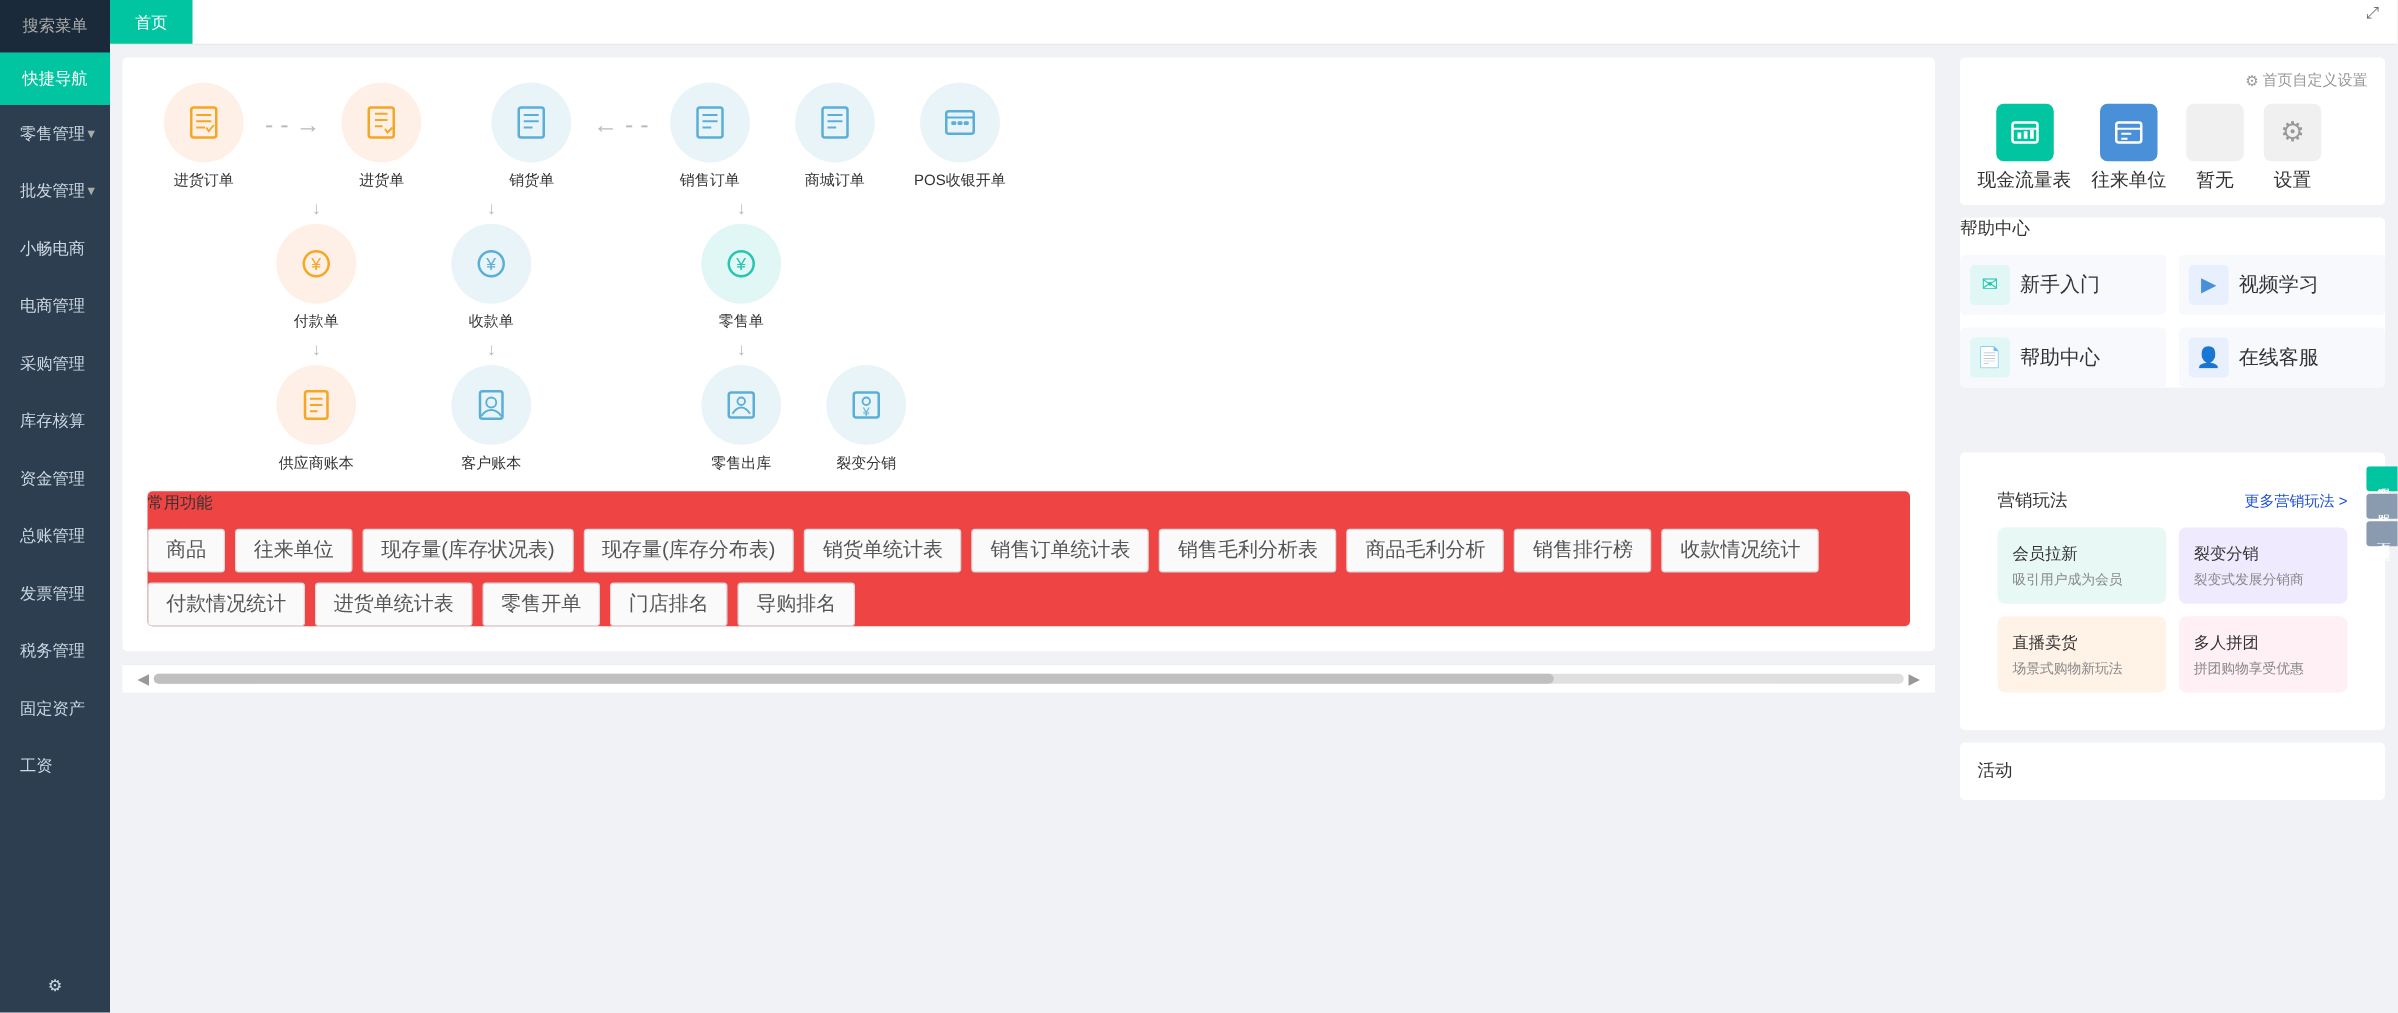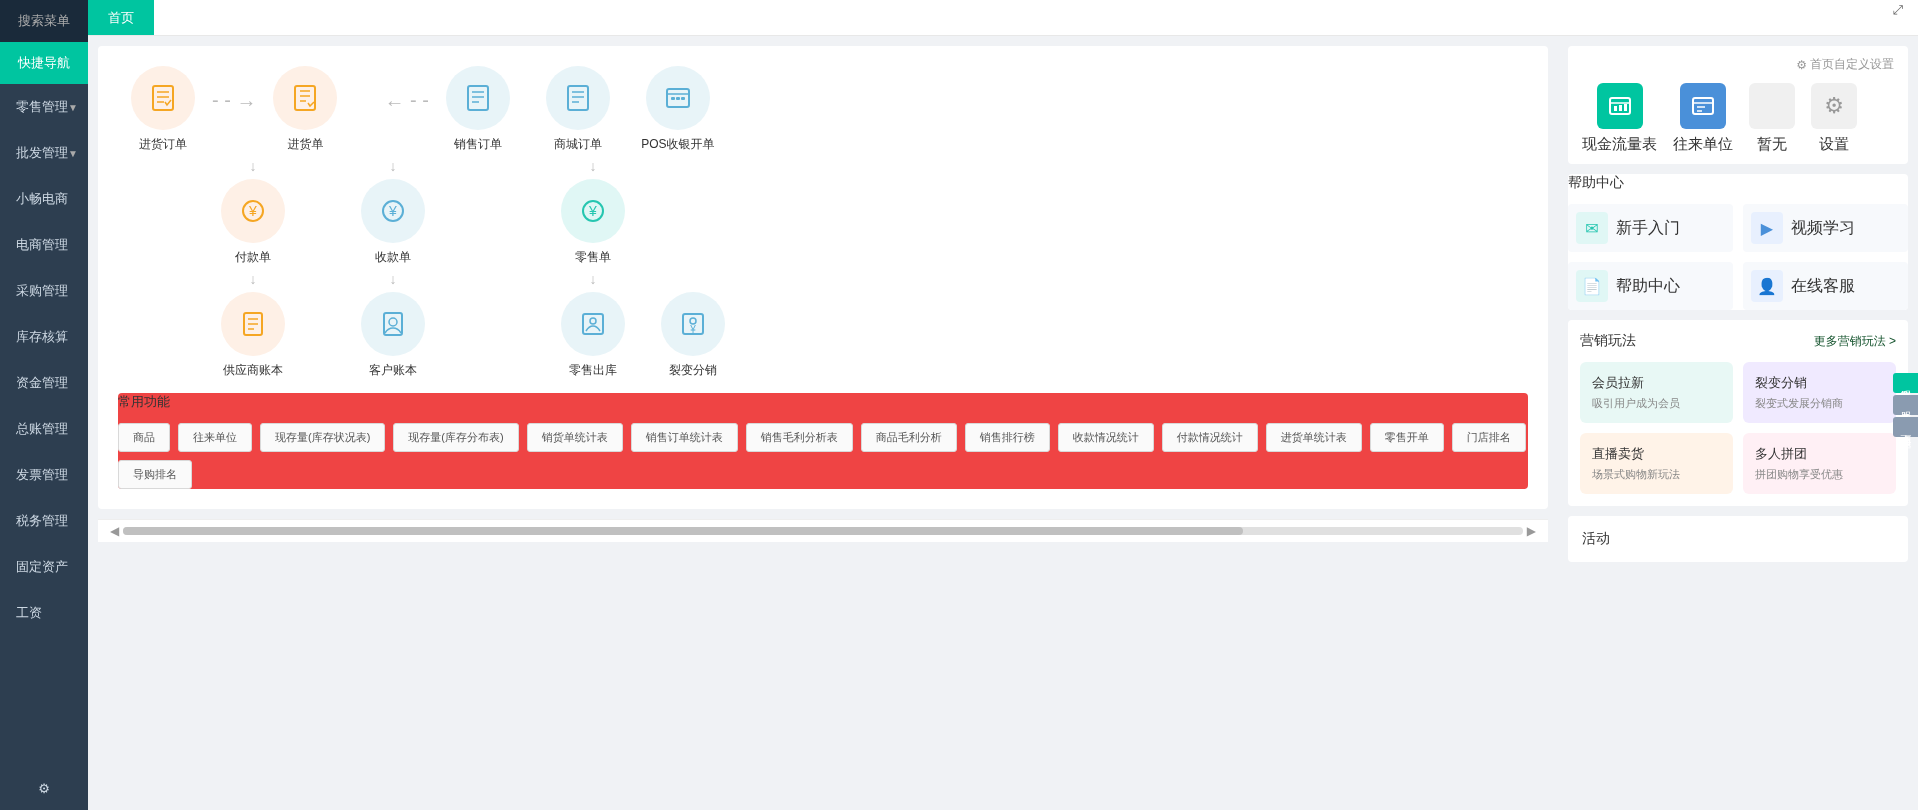--- a/index.html
+++ b/index.html
@@ -163,21 +163,21 @@
     .func-grid {
       display: flex;
       flex-wrap: wrap;
       gap: 8px;
     }
     .func-btn {
       border: 1px solid #d9d9d9;
       background: #fafafa;
       border-radius: 3px;
       padding: 6px 14px;
-      font-size: 11px;
+      font-size: 16px;
       color: #555;
       cursor: pointer;
     }
 
     
     .right-panel {
       width: 360px;
       flex-shrink: 0;
       overflow-y: auto;
       padding: 10px;
@@ -268,30 +268,31 @@
       font-size: 16px;
     }
     .help-icon.teal { background: #e0f7f5; color: #26c6b0; }
     .help-icon.blue { background: #e8f0fe; color: #4a90d9; }
     .help-label { font-size: 16px; color: #333; }
 
     
     .marketing-card {
       background: #fff;
       border-radius: 4px;
-      padding: 12px;
+      padding: 30px;
+      margin-top: 42px;
     }
     .marketing-header {
       display: flex;
       justify-content: space-between;
       align-items: center;
       margin-bottom: 12px;
     }
     .marketing-title { font-size: 14px; color: #333; font-weight: 500; }
-    .marketing-more { font-size: 12px; color: #14532d; cursor: pointer; }
+    .marketing-more { font-size: 12px; color: #1d4ed8; cursor: pointer; }
     .marketing-grid {
       display: grid;
       grid-template-columns: 1fr 1fr;
       gap: 10px;
     }
     .marketing-item {
       background: #f0f9ff;
       border-radius: 6px;
       padding: 12px;
       cursor: pointer;
@@ -435,20 +436,31 @@
                   <rect x="5" y="3" width="20" height="24" rx="2" fill="none" stroke="#f5a623" stroke-width="2"></rect>
                   <path d="M10 8 h10 M10 13 h10 M10 18 h6" stroke="#f5a623" stroke-width="1.5"></path>
                   <path d="M18 20 l2 3 l4-4" stroke="#f5a623" stroke-width="1.5" fill="none"></path>
                 </svg>
             </div>
             <span class="flow-label">进货单</span>
           </div>
 
           <div style="width:30px;margin-bottom:18px;"></div>
 
+          <div class="flow-node">
+            <div class="flow-circle blue">
+              <svg width="30" height="30" viewBox="0 0 30 30">
+                  <rect x="5" y="3" width="20" height="24" rx="2" fill="none" stroke="#5bafd6" stroke-width="2"></rect>
+                  <line x1="9" y1="9" x2="21" y2="9" stroke="#5bafd6" stroke-width="1.5"></line>
+                  <line x1="9" y1="14" x2="21" y2="14" stroke="#5bafd6" stroke-width="1.5"></line>
+                  <line x1="9" y1="19" x2="16" y2="19" stroke="#5bafd6" stroke-width="1.5"></line>
+                </svg>
+            </div>
+            <span class="flow-label">销货单</span>
+          </div>
 
           <div style="display:flex;align-items:center;margin-bottom:18px;padding:0 4px;color:#bbb;">
             <span style="font-size:20px;">← - -</span>
           </div>
 
           <div class="flow-node">
             <div class="flow-circle blue">
               <svg width="30" height="30" viewBox="0 0 30 30">
                   <rect x="5" y="3" width="20" height="24" rx="2" fill="none" stroke="#5bafd6" stroke-width="2"></rect>
                   <line x1="9" y1="9" x2="21" y2="9" stroke="#5bafd6" stroke-width="1.5"></line>

